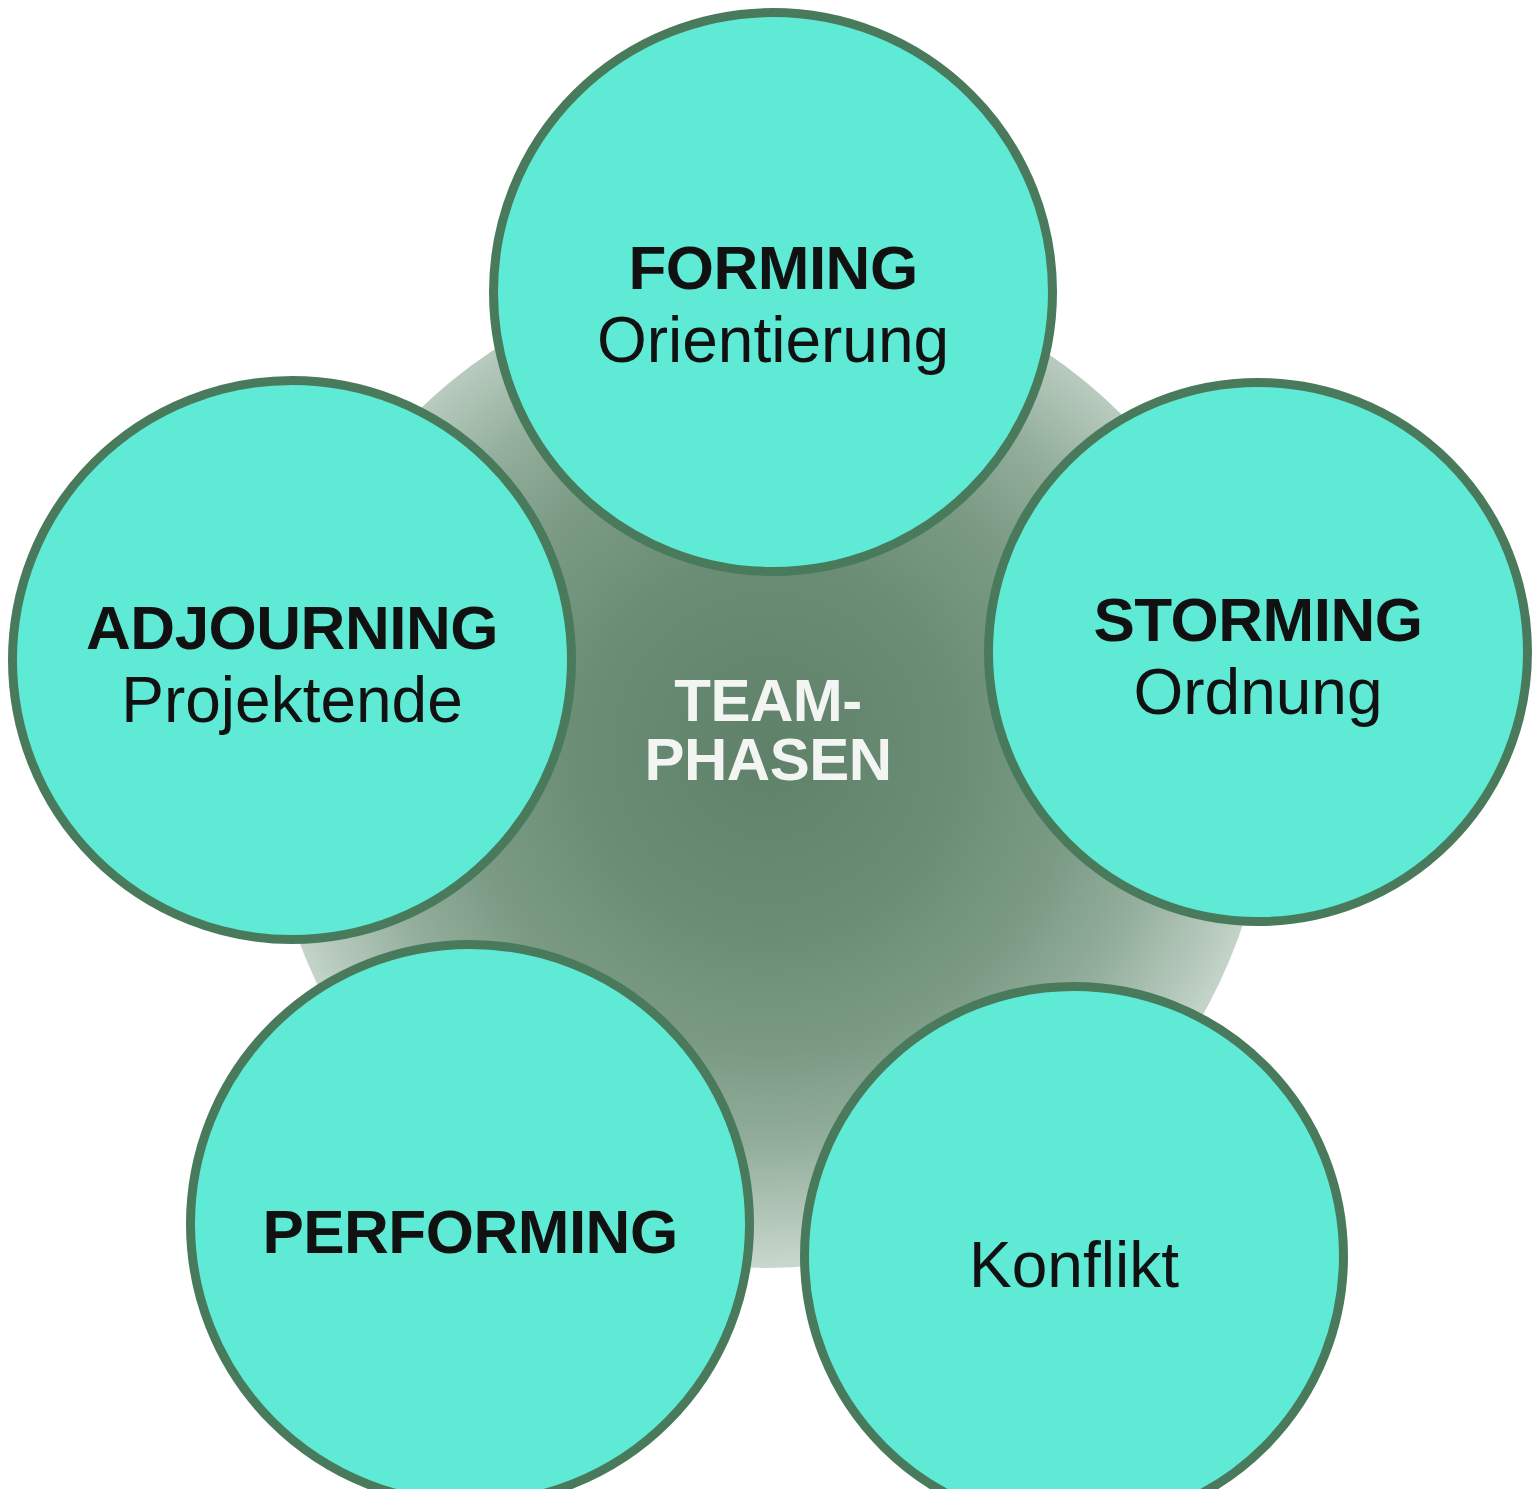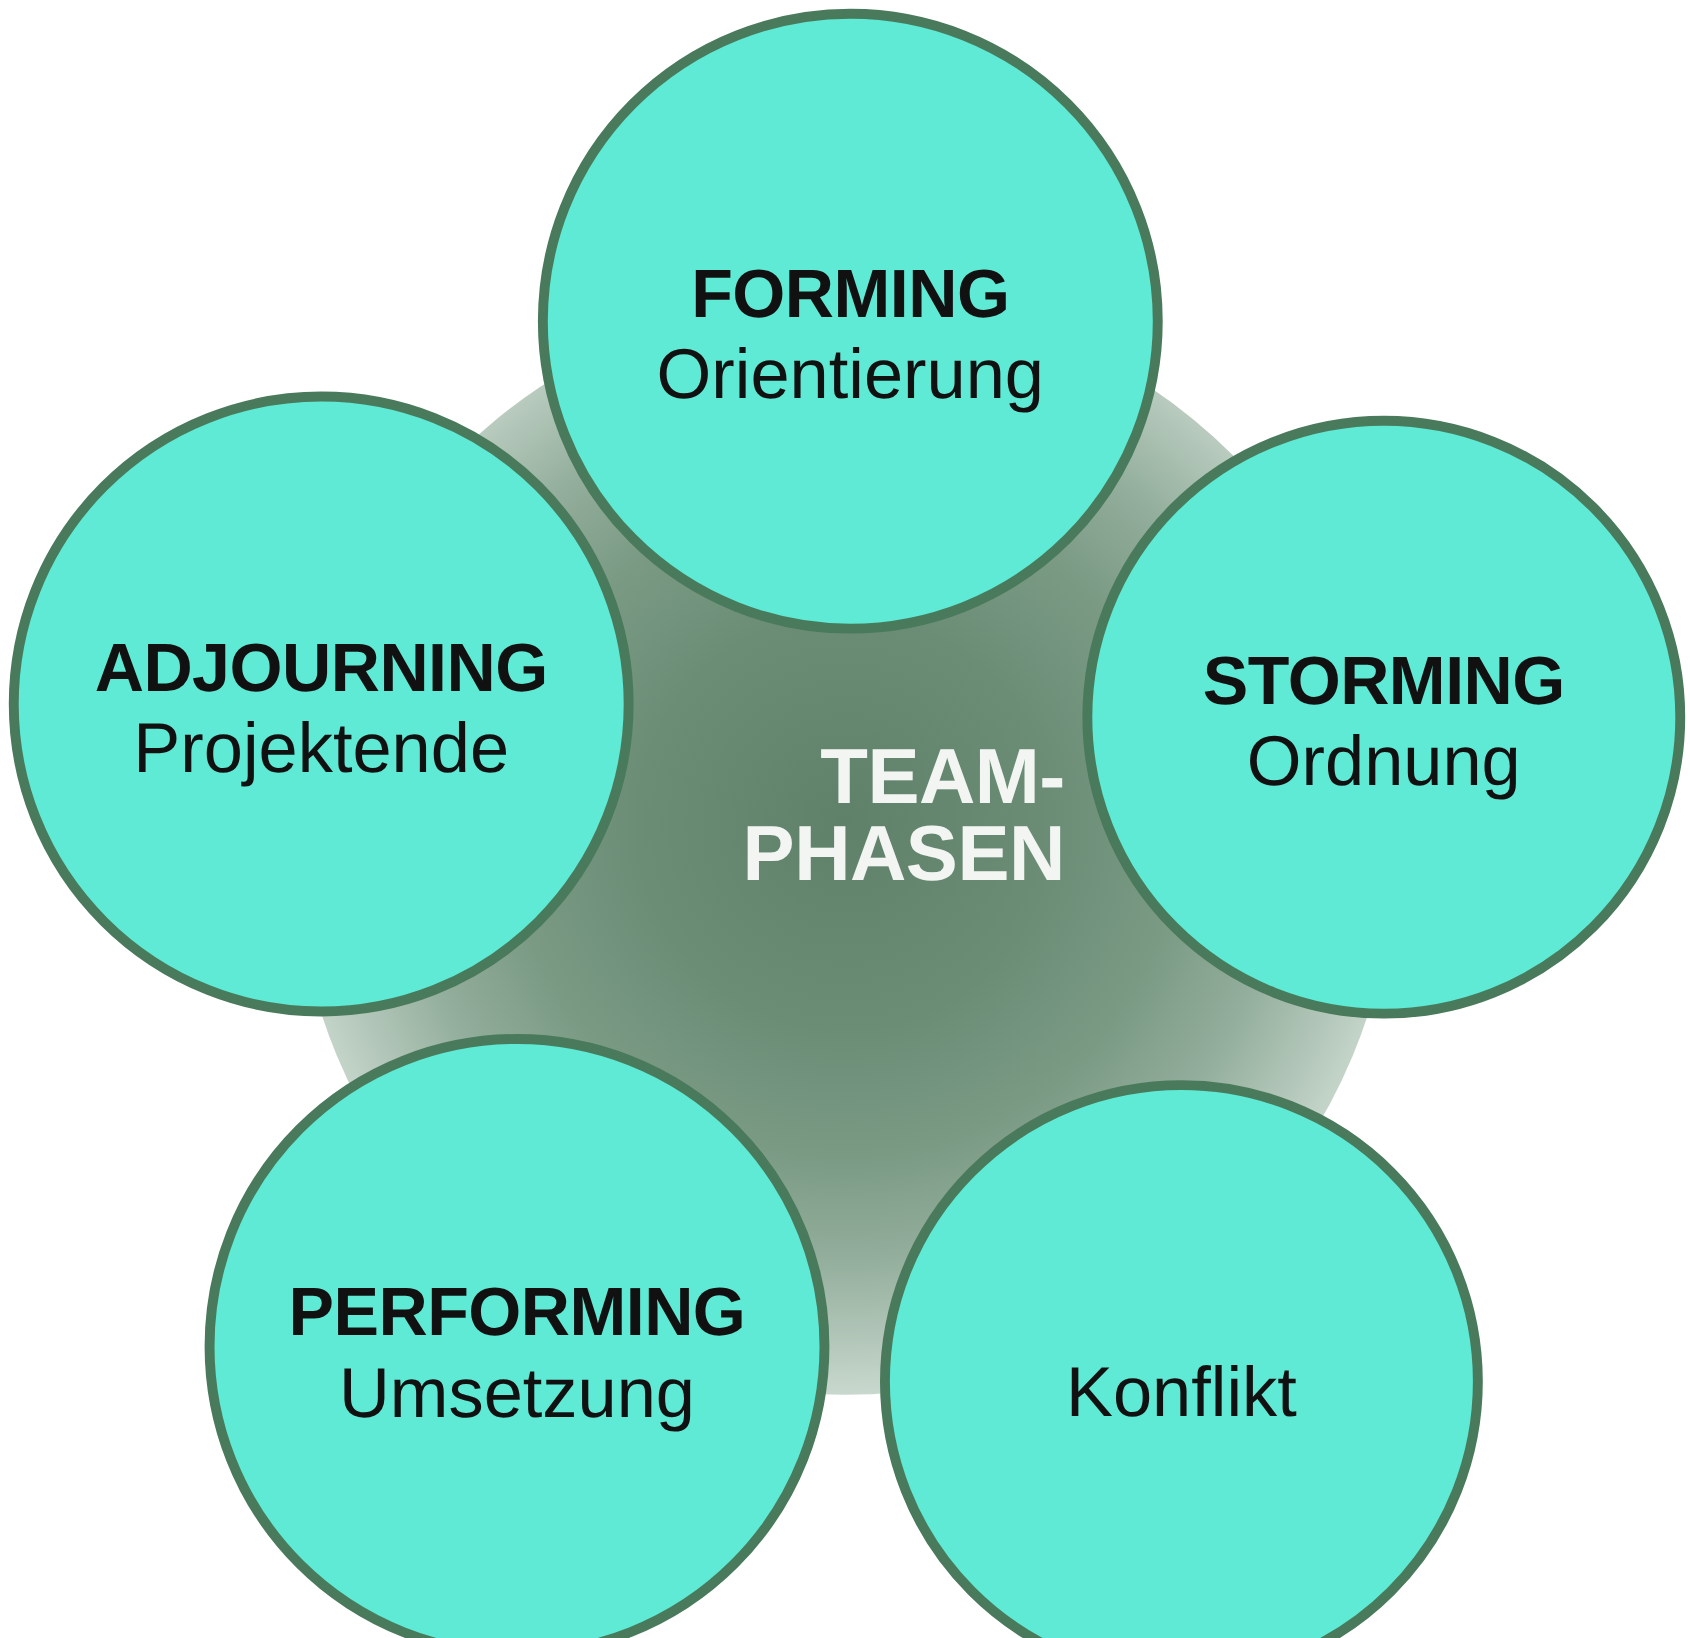--- a/index.html
+++ b/index.html
@@ -40,24 +40,24 @@
                 rgba(255,255,255,0) 96%);
     pointer-events: none;
   }
 
   
   .center-caption {
     position: absolute;
     left: 568px;
     top: 672px;
     width: 400px;
-    text-align: right;
+    text-align: center;
     color: #f2f5f2;
     font-weight: 700;
-    font-size: 71px;
+    font-size: 60px;
     line-height: 0.98;
     letter-spacing: -0.5px;
     font-stretch: condensed;
     text-transform: uppercase;
     pointer-events: none;
   }
   .center-caption .line { display: block; white-space: nowrap; }
 
   
   .bubble {
@@ -89,21 +89,21 @@
     line-height: 1.1;
     margin-top: 6px;
     white-space: nowrap;
   }
 
   
   #bubble-forming    { left: 489px;  top: 8px;    width: 568px; height: 568px; }
   #bubble-storming   { left: 984px;  top: 378px;  width: 548px; height: 548px; }
   #bubble-norming    { left: 800px;  top: 982px;  width: 548px; height: 548px; }
   #bubble-performing { left: 186px;  top: 940px;  width: 568px; height: 568px; }
-  #bubble-adjourning { left: 8px;    top: 356px;  width: 568px; height: 568px; justify-content: center; }
+  #bubble-adjourning { left: 8px;    top: 376px;  width: 568px; height: 568px; justify-content: center; }
 
   
   #bubble-forming .bubble-text    { transform: translateY(14px); }
   #bubble-storming .bubble-text   { transform: translateY(6px); }
   #bubble-norming .bubble-text    { transform: translateY(6px); }
   #bubble-performing .bubble-text { transform: translateY(8px); }
   #bubble-adjourning .bubble-text { transform: translateY(6px); }
 </style>
 </head>
 <body>
@@ -133,21 +133,20 @@
 
   <div class="bubble" id="bubble-norming">
     <div class="bubble-text">
       <span class="subtitle">Konflikt</span>
     </div>
   </div>
 
   <div class="bubble" id="bubble-performing">
     <div class="bubble-text">
       <span class="title">PERFORMING</span>
-      <span class="subtitle">Umsetzung</span>
     </div>
   </div>
 
   <div class="bubble" id="bubble-adjourning">
     <div class="bubble-text">
       <span class="title">ADJOURNING</span>
       <span class="subtitle">Projektende</span>
     </div>
   </div>
 

